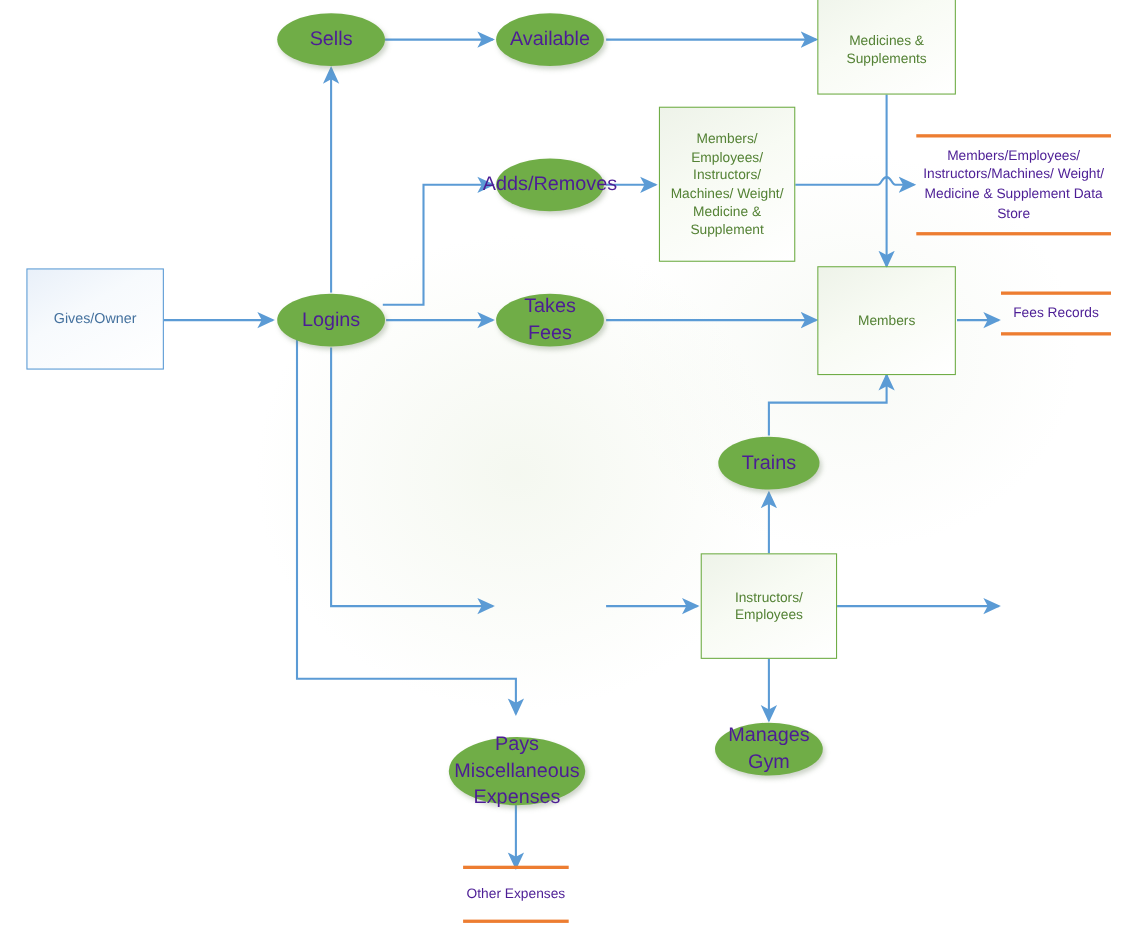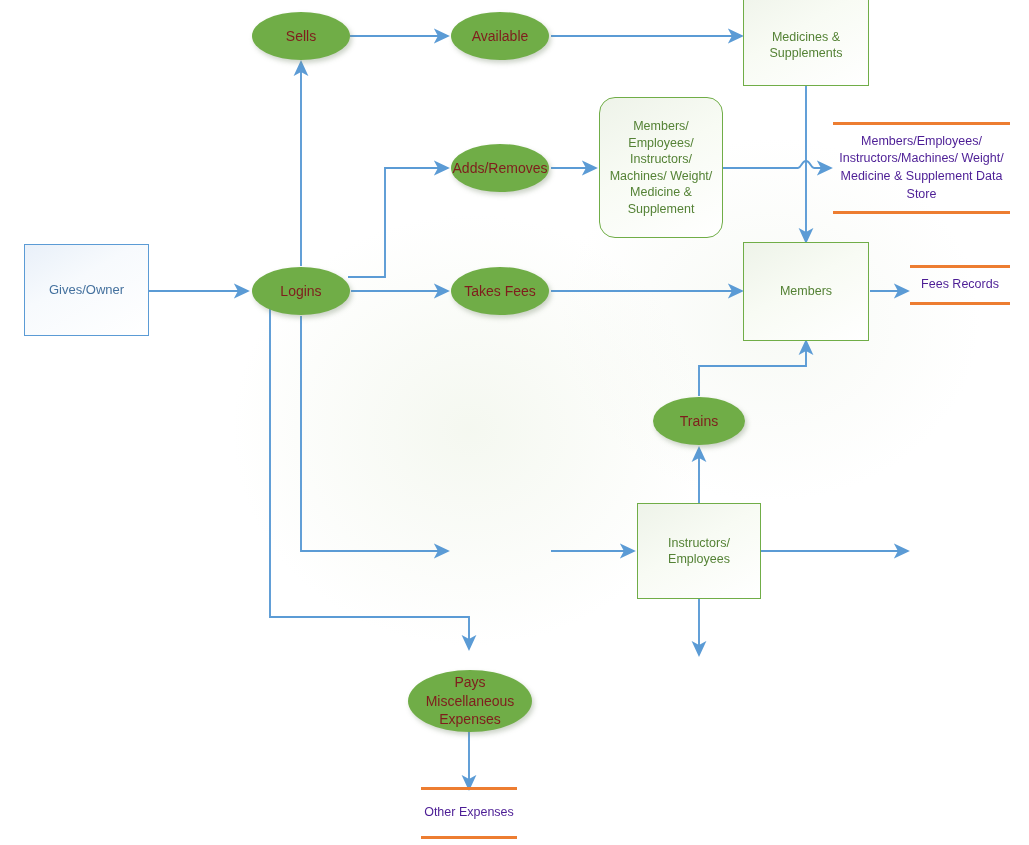--- a/index.html
+++ b/index.html
@@ -40,22 +40,22 @@
     display: flex;
     align-items: center;
     justify-content: center;
     text-align: center;
     line-height: 1.32;
   }
   
   .proc {
     border-radius: 50%;
     background: #70AD47;
-    color: #7f1d1d;
-    font-size: 14px;
+    color: #4c1d95;
+    font-size: 18px;
     box-shadow: 2px 3px 5px rgba(120,140,110,0.38);
     padding: 0 8px;
   }
   
   .entity {
     border: 1px solid #5B9BD5;
     color: #44719E;
     font-size: 13px;
     background: linear-gradient(150deg, #e9f0f9 0%, #f7fafd 40%, #ffffff 100%);
   }
@@ -160,26 +160,29 @@
 
   <div class="node proc" style="left:653px; top:397px; width:92px; height:48px;">
     <span>Trains</span>
   </div>
 
 
   <div class="node proc" style="left:408px; top:650px; width:124px; height:62px;margin-top:20px;">
     <span>Pays Miscellaneous Expenses</span>
   </div>
 
+  <div class="node proc" style="left:650px; top:657px; width:98px; height:48px;">
+    <span>Manages Gym</span>
+  </div>
 
   <div class="node gbox" style="left:743px; top:-18px; width:126px; height:104px;">
     <span style="display:block; padding-top:22px;">Medicines &amp; Supplements</span>
   </div>
 
-  <div class="node gbox" style="left:599px; top:97px; width:124px; height:141px; padding:0 6px;border-radius:16px;">
+  <div class="node gbox" style="left:599px; top:97px; width:124px; height:141px; padding:0 6px;">
     <span>Members/ Employees/ Instructors/ Machines/ Weight/ Medicine &amp; Supplement</span>
   </div>
 
   <div class="node gbox" style="left:743px; top:242px; width:126px; height:99px;">
     <span>Members</span>
   </div>
 
   <div class="node gbox" style="left:637px; top:503px; width:124px; height:96px;text-align:center;">
     <span>Instructors/ Employees</span>
   </div>

